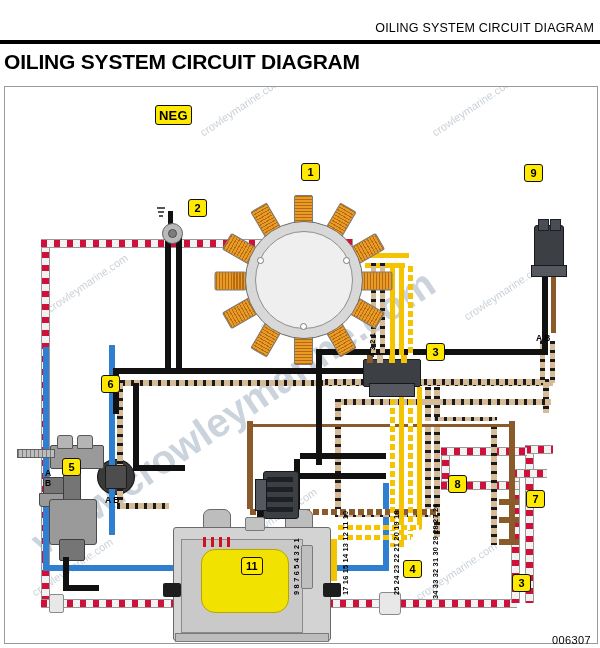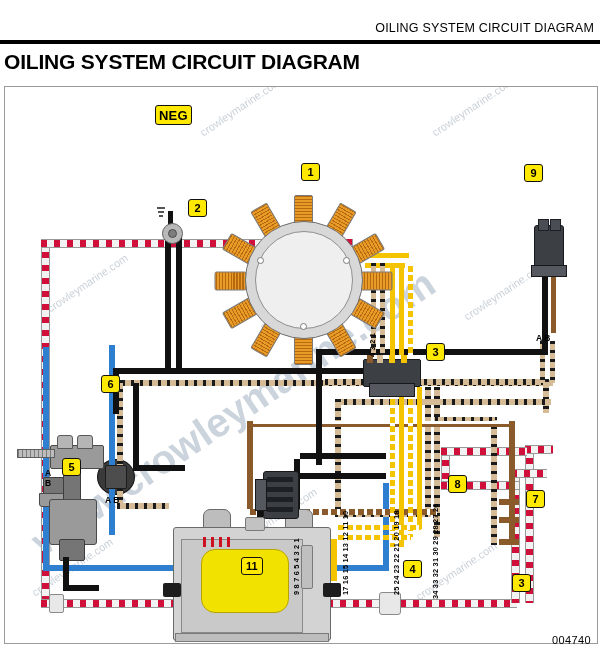--- a/index.html
+++ b/index.html
@@ -322,14 +322,14 @@
     <div class="cal" style="left:96px;top:288px;">6</div>
     <div class="cal" style="left:57px;top:371px;">5</div>
     <div class="cal" style="left:236px;top:470px;">11</div>
     <div class="cal" style="left:443px;top:388px;">8</div>
     <div class="cal" style="left:521px;top:403px;">7</div>
     <div class="cal" style="left:507px;top:487px;">3</div>
     <div class="cal" style="left:398px;top:473px;">4</div>
 
   </div>
 
-  <div class="partno">004740</div>
+  <div class="partno">006307</div>
 </div>
 
 </body></html>

